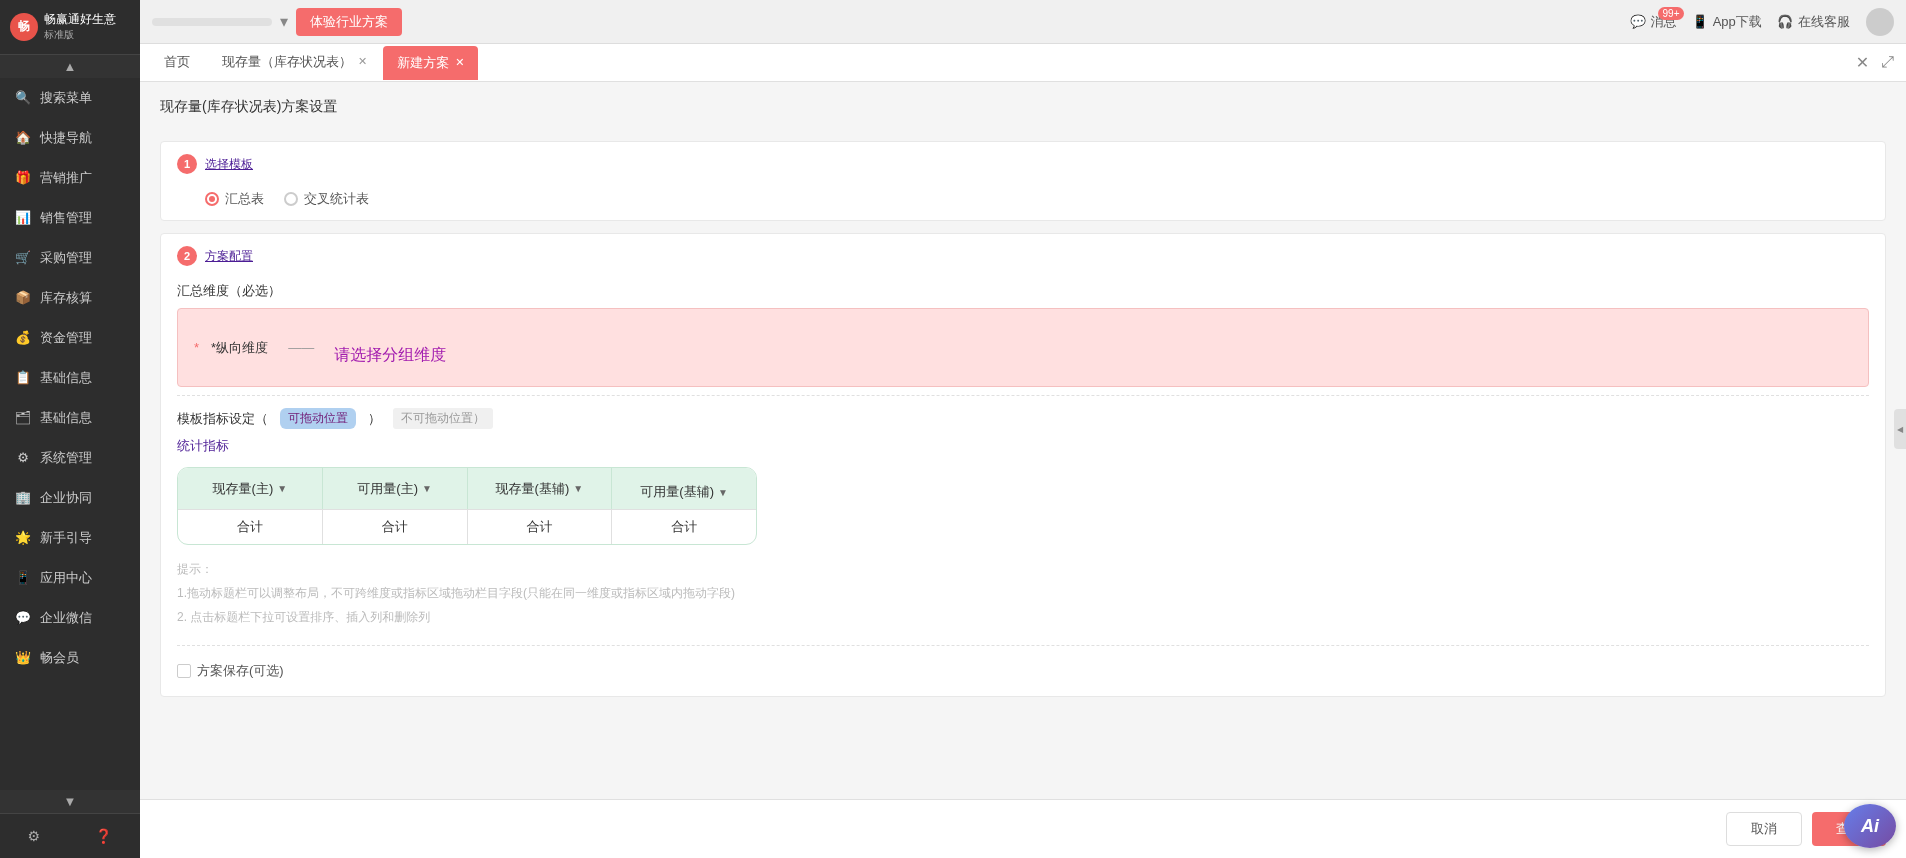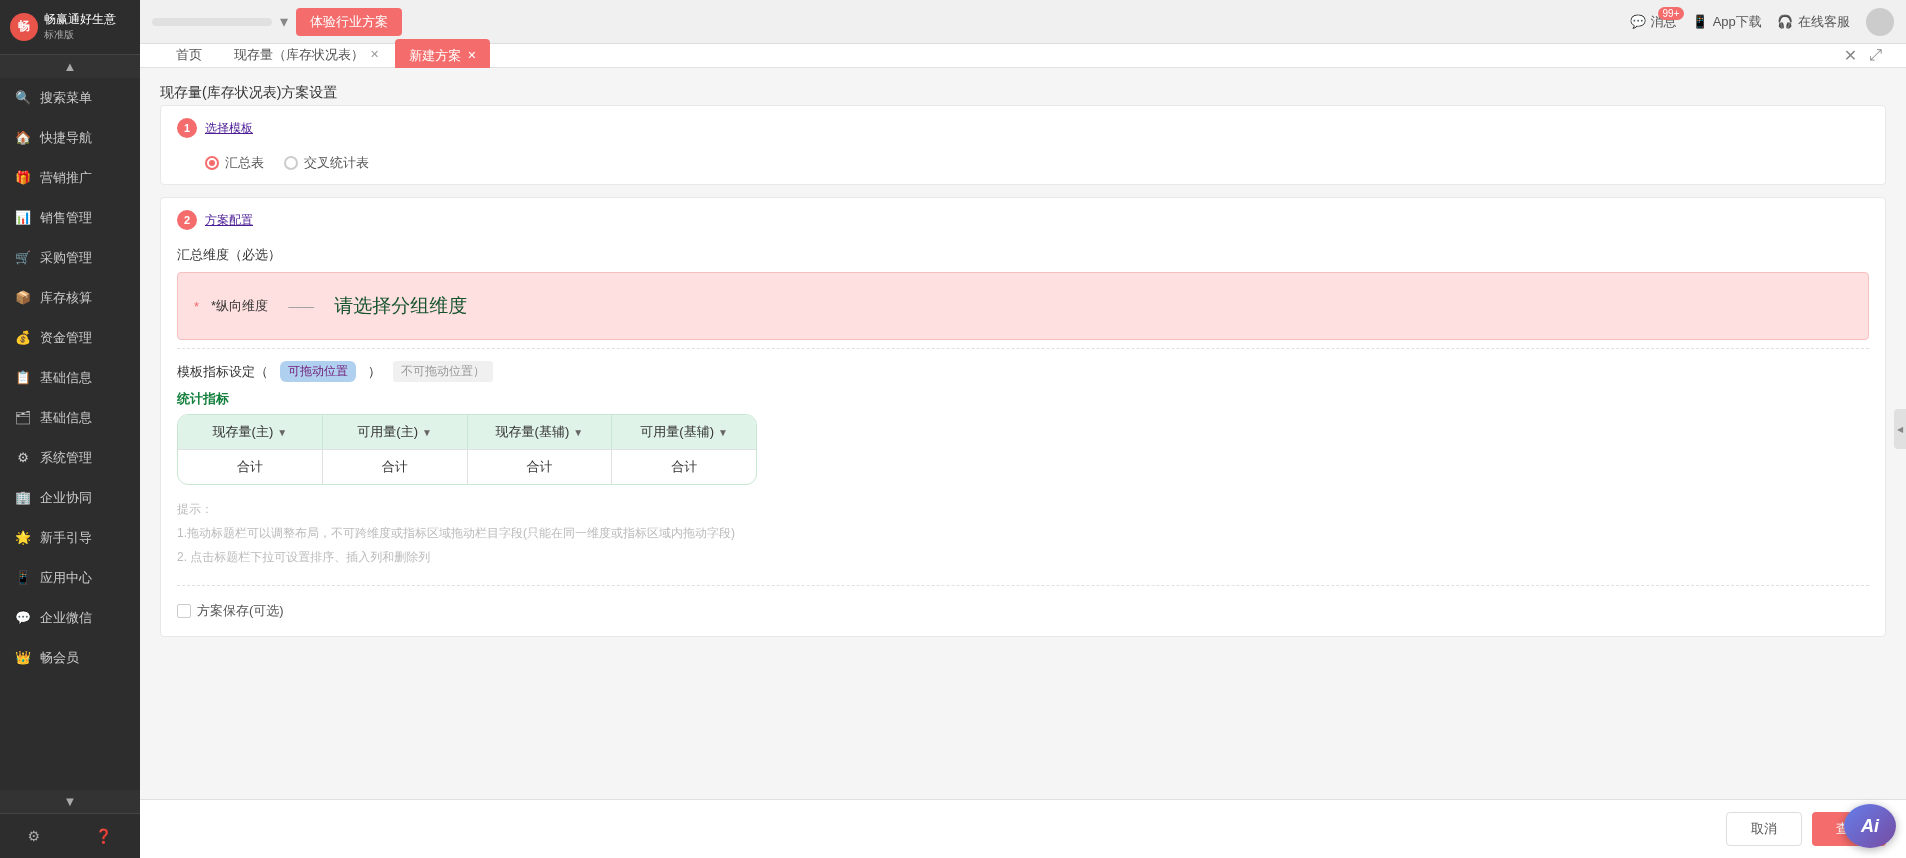--- a/index.html
+++ b/index.html
@@ -115,22 +115,22 @@
       top: -6px; right: -8px;
     }
     .topbar-avatar { width: 28px; height: 28px; background: #ccc; border-radius: 50%; }
 
     
     .tabs-bar {
       background: #fff;
       border-bottom: 1px solid #e0e0e0;
       display: flex;
       align-items: center;
-      padding: 0 20px;
-      height: 24px;
+      padding: 0 8px;
+      height: 38px;
       gap: 0;
     }
     .tab {
       padding: 8px 16px;
       font-size: 13px;
       cursor: pointer;
       color: #555;
       display: flex;
       align-items: center;
       gap: 6px;
@@ -148,21 +148,21 @@
     
     .page-content {
       flex: 1;
       overflow-y: auto;
       background: #f5f5f5;
       padding: 16px 20px;
     }
     .page-title {
       font-size: 14px;
       color: #333;
-      margin-bottom: 3px;
+      margin-bottom: 25px;
     }
 
     
     .section-card {
       background: white;
       border-radius: 4px;
       margin-bottom: 12px;
       border: 1px solid #e8e8e8;
     }
     .section-header {
@@ -207,21 +207,21 @@
       border: 1px solid #f5c0c0;
       border-radius: 4px;
       padding: 20px 16px;
       display: flex;
       align-items: center;
       gap: 12px;
     }
     .required-star { color: #f56c6c; font-size: 13px; }
     .dim-label { font-size: 13px; color: #333; }
     .dim-dash { color: #999; margin: 0 8px; }
-    .dim-placeholder { color: #14532d; font-size: 19px; }
+    .dim-placeholder { color: #a21caf; font-size: 16px; margin-top: 16px; }
 
     
     .indicators-section { margin-top: 12px; }
     .indicators-row { display: flex; align-items: center; gap: 12px; margin-bottom: 0; }
     .indicator-label { font-size: 13px; color: #333; }
     .draggable-badge {
       background: #b0d0f0;
       color: #701a75;
       border-radius: 6px;
       padding: 2px 8px;
@@ -230,40 +230,40 @@
     .non-draggable-badge {
       background: #f0f0f0;
       color: #999;
       border-radius: 3px;
       padding: 2px 8px;
       font-size: 12px;
     }
 
     
     .stats-section { margin-top: 8px; }
-    .stats-header { font-size: 13px; color: #15803d; font-weight: 700; margin-bottom: 6px; }
+    .stats-header { font-size: 13px; color: #4c1d95; font-weight: 400; margin-bottom: 12px; }
     .stats-table {
       border: 1px solid #c8e6d4;
       border-radius: 11px;
       overflow: hidden;
       width: 580px;
     }
     .stats-thead { display: flex; background: #e0f3e8; }
     .stats-thead-cell {
       flex: 1;
       padding: 8px 10px;
       font-size: 13px;
       color: #333;
       border-right: 1px solid #c8e6d4;
       display: flex;
       align-items: center;
       justify-content: center;
       gap: 4px;
     }
-    .stats-thead-cell:last-child { border-right: none; }
+    .stats-thead-cell:last-child { border-right: none; margin-top: 7px; }
     .stats-tbody { display: flex; }
     .stats-tbody-cell {
       flex: 1;
       padding: 8px 10px;
       font-size: 13px;
       color: #333;
       border-right: 1px solid #e0e0e0;
       border-top: 1px solid #e0e0e0;
       text-align: center;
     }

